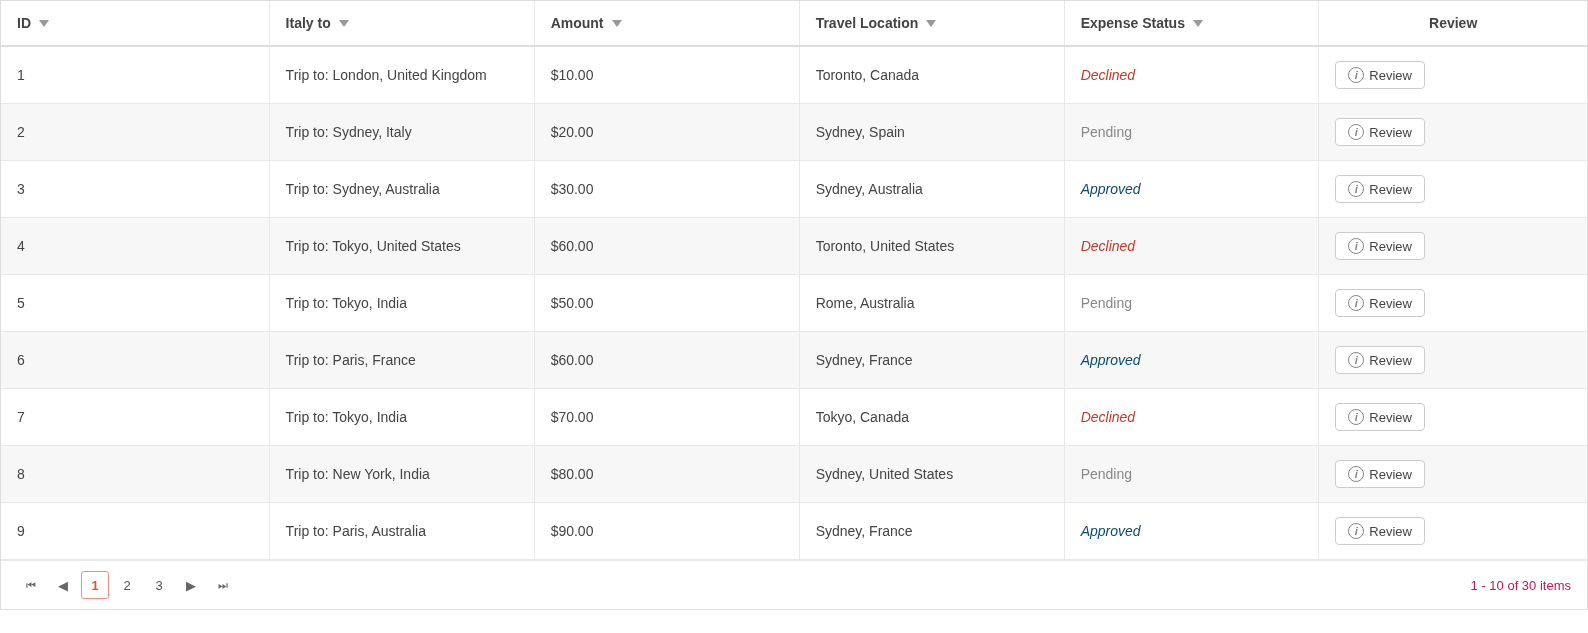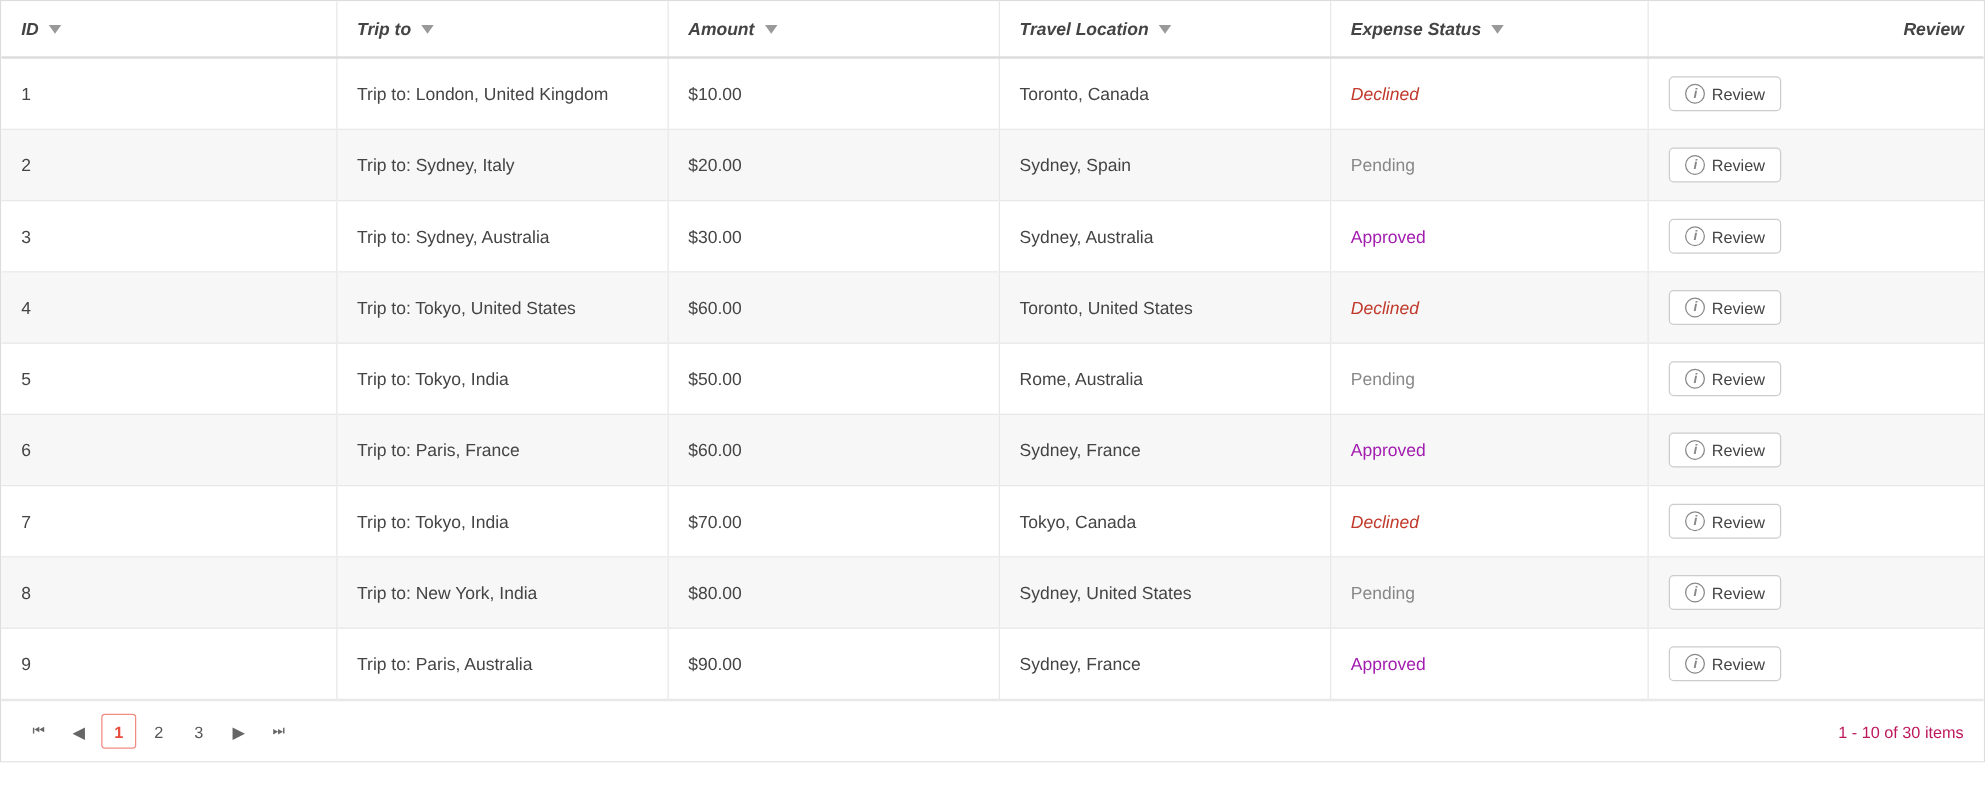--- a/index.html
+++ b/index.html
@@ -25,27 +25,26 @@
     col.col-location { width: 257px; }
     col.col-status { width: 247px; }
     col.col-review { width: 260px; }
 
     thead tr {
       background: #fff;
       border-bottom: 2px solid #ddd;
     }
     th {
       padding: 14px 16px;
-      text-align: right;
+      text-align: center;
       font-weight: 600;
       color: #444;
       font-size: 14px;
       border-right: 1px solid #e8e8e8;
       white-space: nowrap;
-      font-style: italic;
     }
     th:last-child { border-right: none; }
     .th-inner {
       display: flex;
       align-items: center;
       gap: 8px;
     }
     .filter-icon {
       display: inline-block;
       width: 0;
@@ -68,21 +67,21 @@
     td {
       padding: 14px 16px;
       vertical-align: middle;
       border-right: 1px solid #e8e8e8;
       font-size: 14px;
       color: #444;
     }
     td:last-child { border-right: none; }
     .status-declined { color: #c0392b; font-style: italic; }
     .status-pending { color: #888; margin-left: 24px; }
-    .status-approved { color: #a21caf; }
+    .status-approved { color: #0c4a6e; font-style: italic; }
     .review-btn {
       display: inline-flex;
       align-items: center;
       gap: 5px;
       border: 1px solid #ccc;
       border-radius: 4px;
       padding: 5px 12px;
       background: #fff;
       cursor: pointer;
       font-size: 13px;
@@ -172,21 +171,21 @@
     <thead>
       <tr>
         <th>
           <div class="th-inner">
             <span>ID</span>
             <span class="filter-icon"></span>
           </div>
         </th>
         <th>
           <div class="th-inner">
-            <span>Trip to</span>
+            <span>Italy to</span>
             <span class="filter-icon"></span>
           </div>
         </th>
         <th>
           <div class="th-inner">
             <span>Amount</span>
             <span class="filter-icon"></span>
           </div>
         </th>
         <th>

